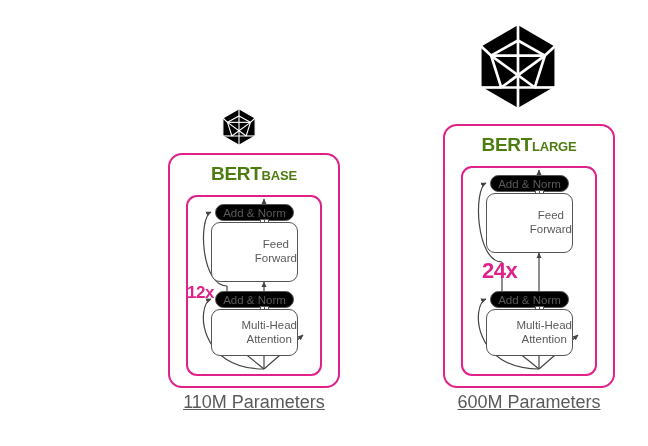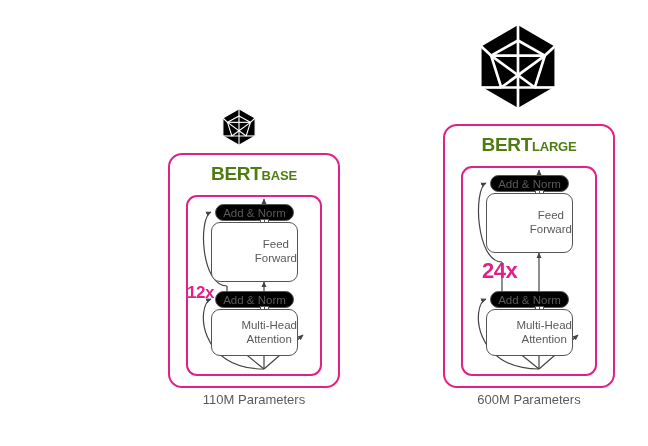--- a/index.html
+++ b/index.html
@@ -74,21 +74,21 @@
   .repeat{
     position:absolute;
     color:#E0218A;
     font-weight:bold;
     letter-spacing:-0.5px;
     white-space:nowrap;
   }
 
   .params{
     position:absolute;left:0;right:0;text-align:center;
-    color:#5a5a5a;font-size:13px;white-space:nowrap;
+    color:#5a5a5a;font-size:18px;white-space:nowrap;text-decoration:underline;
   }
 
   .wires{position:absolute;left:0;top:0;overflow:visible;}
 </style>
 </head>
 <body>
 
 <div class="slide">
 
 

